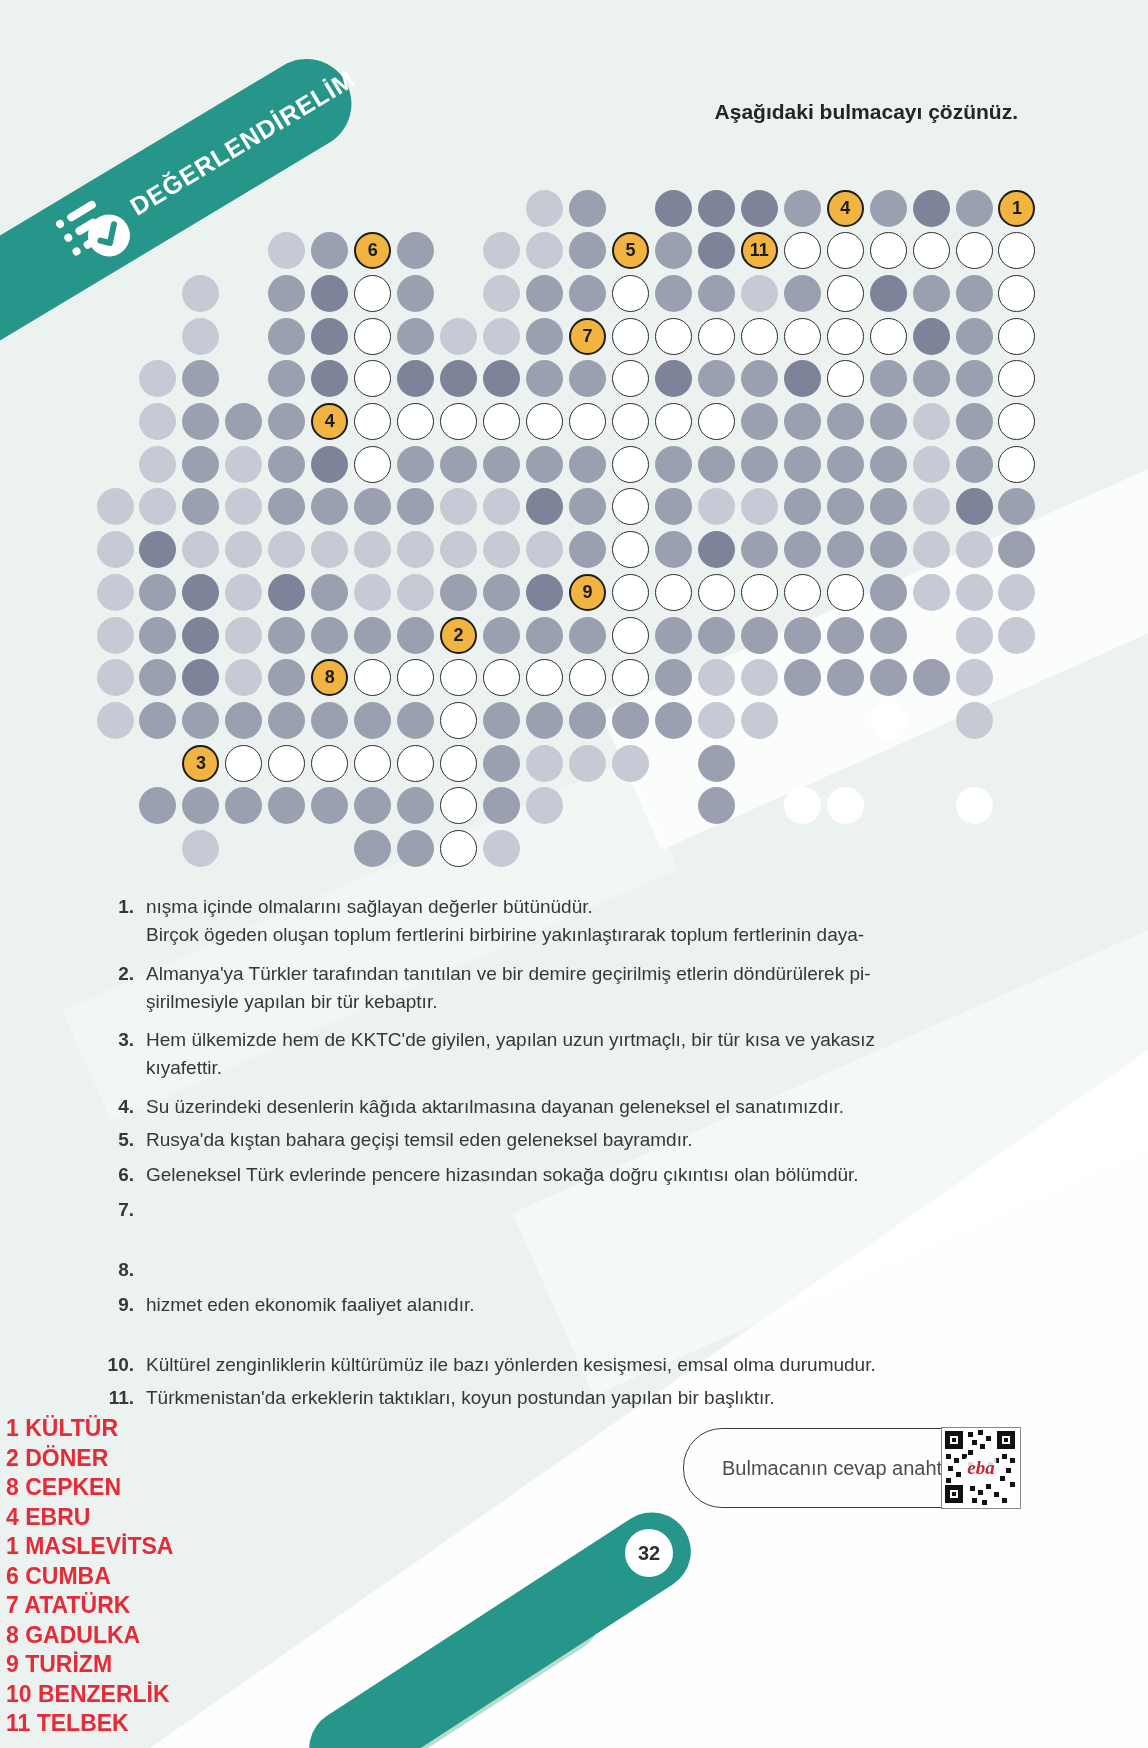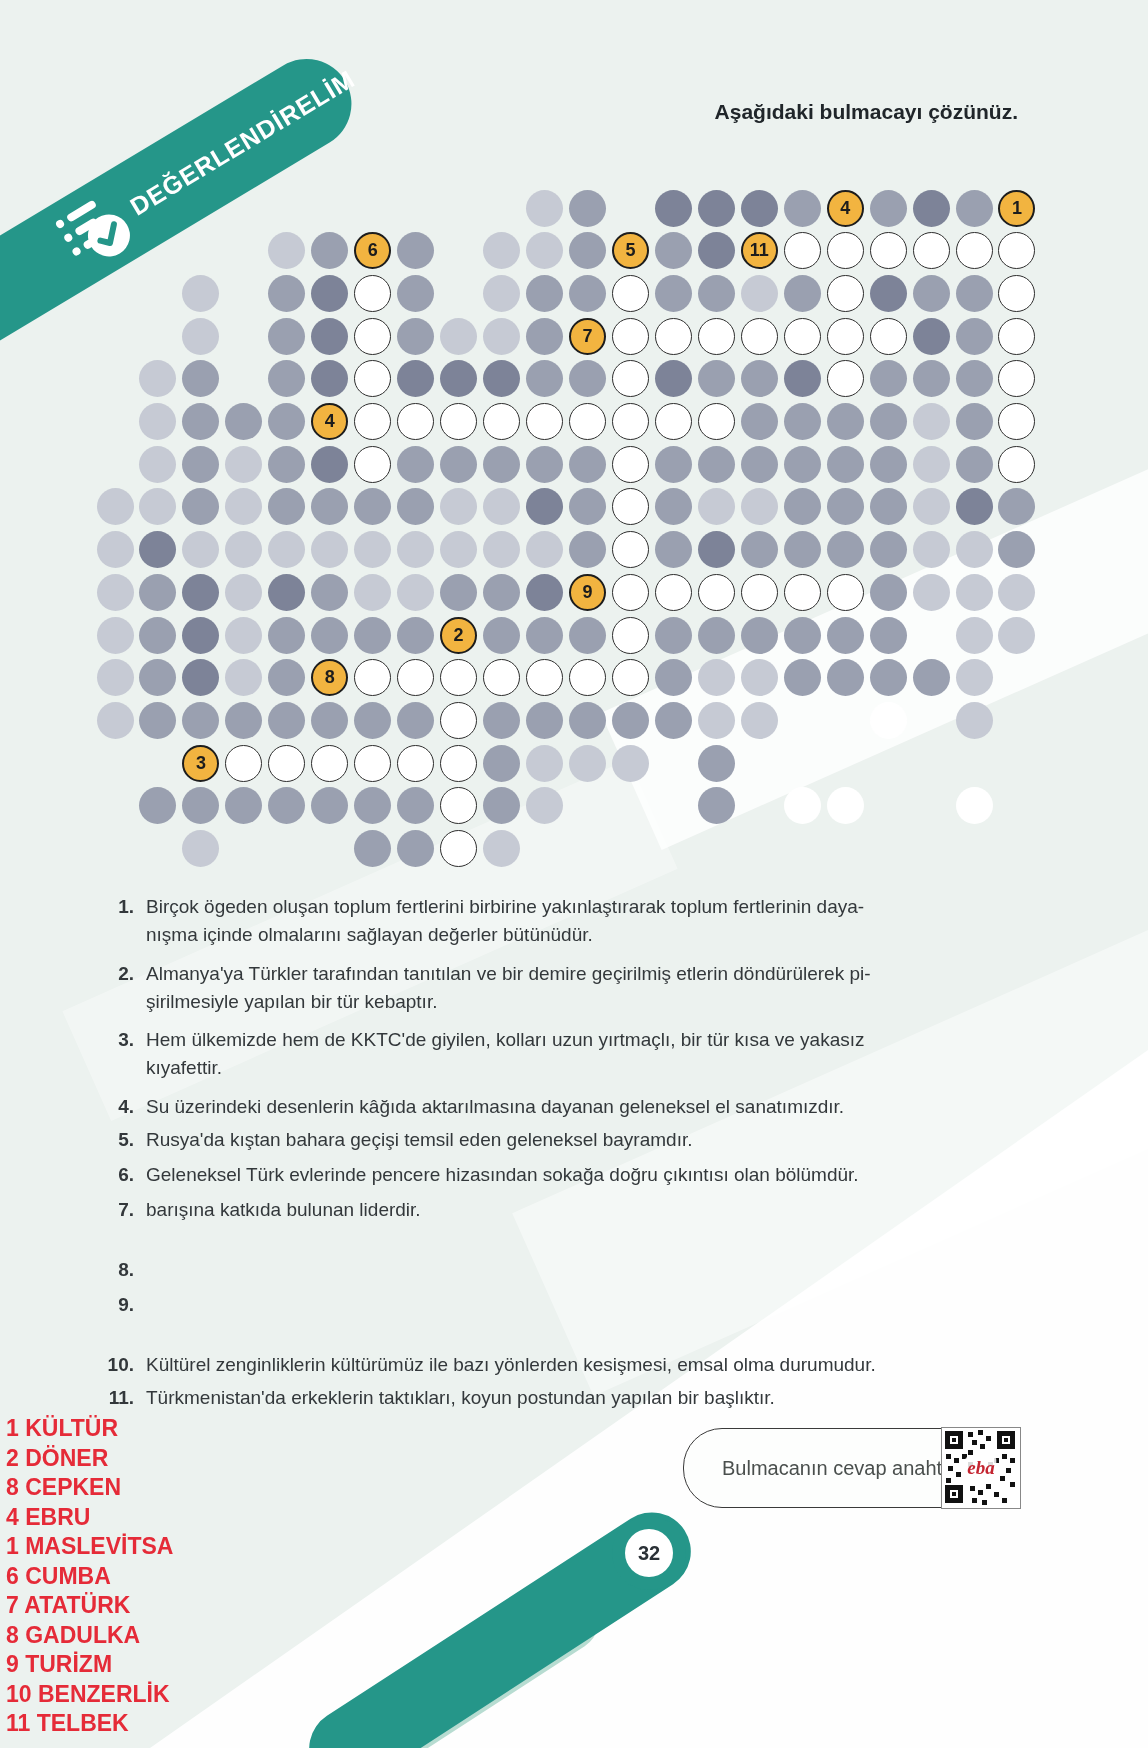--- a/index.html
+++ b/index.html
@@ -372,35 +372,35 @@
     <div class="dot c-m" style="left: 354.2px; top: 830px;"></div>
     <div class="dot c-m" style="left: 397.15px; top: 830px;"></div>
     <div class="dot c-w" style="left: 440.1px; top: 830px;"></div>
     <div class="dot c-l" style="left: 483.05px; top: 830px;"></div>
   </div>
 
 <div id="clues">
     <div class="clue" style="top: 893px;">
       <span class="clue-num">1.</span>
       <div class="clue-text">
+        <div>nışma içinde olmalarını sağlayan değerler bütünüdür.</div>
         <div>Birçok ögeden oluşan toplum fertlerini birbirine yakınlaştırarak toplum fertlerinin daya-</div>
-        <div>nışma içinde olmalarını sağlayan değerler bütünüdür.</div>
       </div>
     </div>
     <div class="clue" style="top: 960px;">
       <span class="clue-num">2.</span>
       <div class="clue-text">
         <div>Almanya'ya Türkler tarafından tanıtılan ve bir demire geçirilmiş etlerin döndürülerek pi-</div>
         <div>şirilmesiyle yapılan bir tür kebaptır.</div>
       </div>
     </div>
     <div class="clue" style="top: 1026px;">
       <span class="clue-num">3.</span>
       <div class="clue-text">
-        <div>Hem ülkemizde hem de KKTC'de giyilen, kolları uzun yırtmaçlı, bir tür kısa ve yakasız</div>
+        <div>Hem ülkemizde hem de KKTC'de giyilen, yapılan uzun yırtmaçlı, bir tür kısa ve yakasız</div>
         <div>kıyafettir.</div>
       </div>
     </div>
     <div class="clue" style="top: 1093px;">
       <span class="clue-num">4.</span>
       <div class="clue-text">
         <div>Su üzerindeki desenlerin kâğıda aktarılmasına dayanan geleneksel el sanatımızdır.</div>
       </div>
     </div>
     <div class="clue" style="top: 1126px;">
@@ -411,29 +411,29 @@
     </div>
     <div class="clue" style="top: 1161px;">
       <span class="clue-num">6.</span>
       <div class="clue-text">
         <div>Geleneksel Türk evlerinde pencere hizasından sokağa doğru çıkıntısı olan bölümdür.</div>
       </div>
     </div>
     <div class="clue" style="top: 1196px;">
       <span class="clue-num">7.</span>
       <div class="clue-text">
-        <div>barışına katkıda bulunan liderdir.</div>
       </div>
     </div>
     <div class="clue" style="top: 1256px;">
       <span class="clue-num">8.</span>
     </div>
     <div class="clue" style="top: 1291px;">
       <span class="clue-num">9.</span>
       <div class="clue-text">
+        <div>hizmet eden ekonomik faaliyet alanıdır.</div>
       </div>
     </div>
     <div class="clue" style="top: 1351px;">
       <span class="clue-num">10.</span>
       <div class="clue-text">
         <div>Kültürel zenginliklerin kültürümüz ile bazı yönlerden kesişmesi, emsal olma durumudur.</div>
       </div>
     </div>
     <div class="clue" style="top: 1384px;">
       <span class="clue-num">11.</span>

